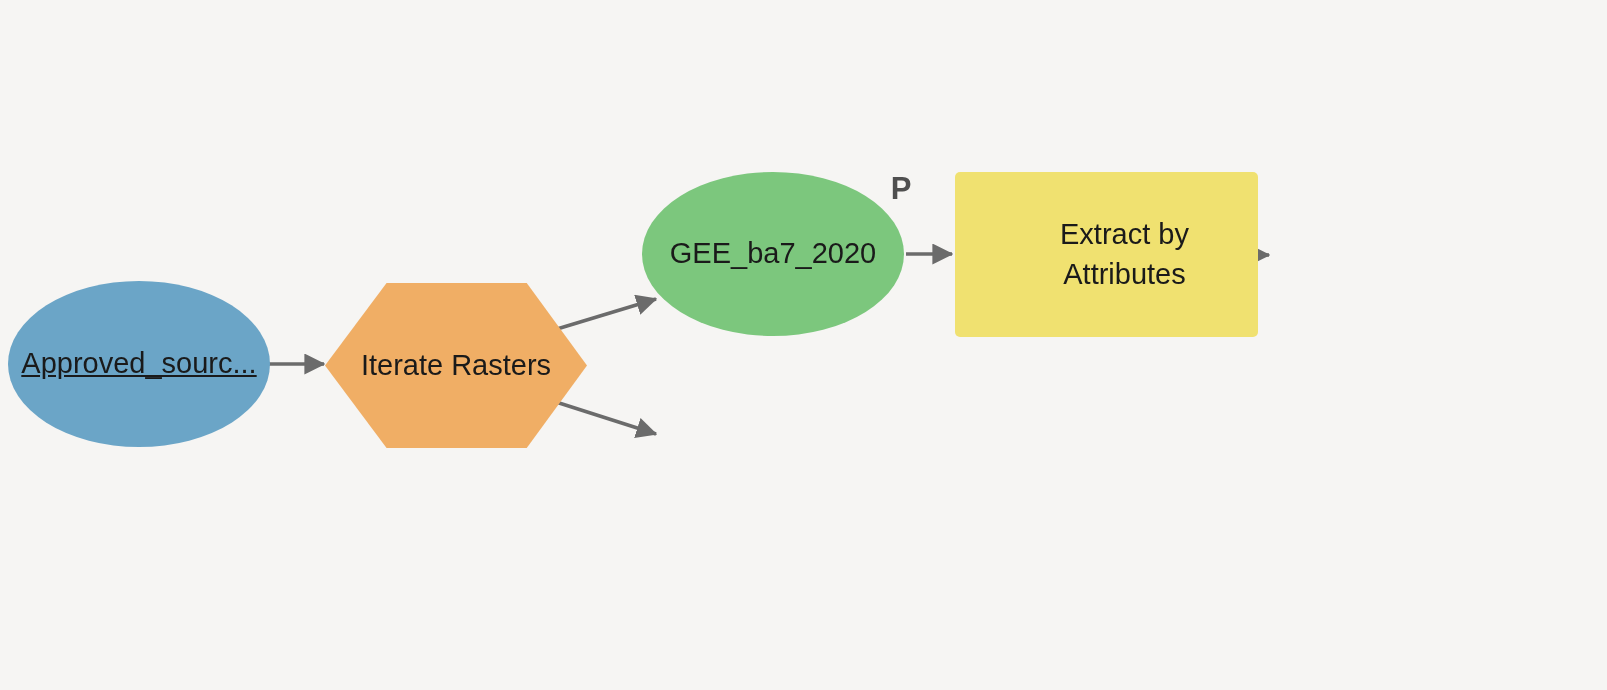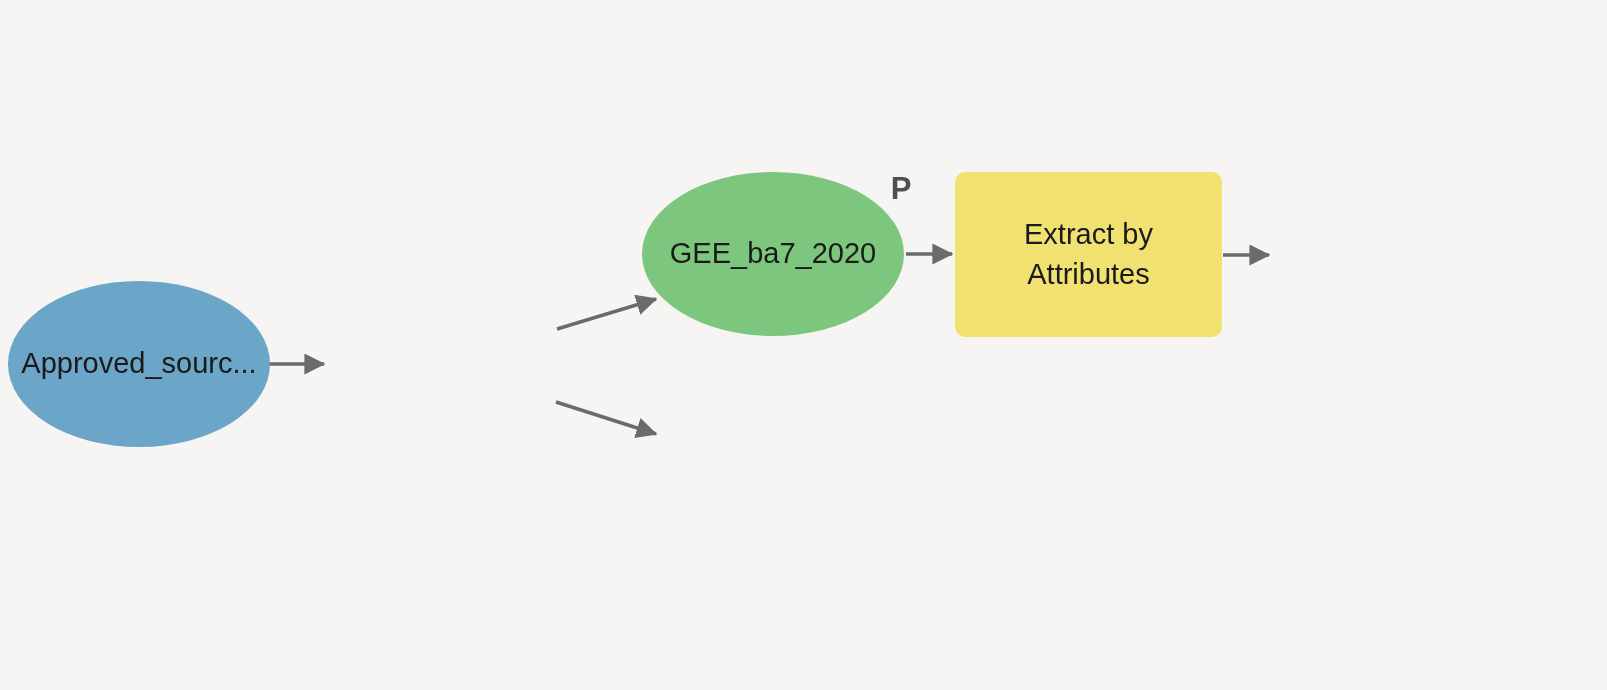--- a/index.html
+++ b/index.html
@@ -37,21 +37,21 @@
     color: var(--text, #1A1A1A);
     font-size: 29px;
     line-height: 1.35;
     cursor: default;
     user-select: none;
   }
   .ellipse { border-radius: 50%; }
   .hexagon {
     clip-path: polygon(0% 50%, 23.5% 0%, 77% 0%, 100% 50%, 77% 100%, 23.5% 100%);
   }
-  .tool-rect { border-radius: 10px; }
+  .tool-rect { border-radius: 5px; padding-left: 36px; }
   .node-label { display: block; }
   .wrap-label { max-width: 180px; }
   .badge {
     position: absolute;
     left: 884px;
     top: 172px;
     width: 34px;
     height: 34px;
     font-size: 31px;
     font-weight: 700;
@@ -73,24 +73,27 @@
         <path class="arrowhead" d="M0,0 L6,3 L0,6 Z"></path>
       </marker>
     </defs>
     <line x1="269" y1="364" x2="324" y2="364" marker-end="url(#arrow)"></line>
     <line x1="557" y1="329" x2="656" y2="299" marker-end="url(#arrow)"></line>
     <line x1="556" y1="402" x2="656" y2="434" marker-end="url(#arrow)"></line>
     <line x1="906" y1="254" x2="952" y2="254" marker-end="url(#arrow)"></line>
     <line x1="1223" y1="255" x2="1269" y2="255" marker-end="url(#arrow)"></line>
   </svg>
 
-  <div class="node ellipse" style="left: 8px; top: 281px; width: 262px; height: 166px; background-color: rgb(107, 165, 199);">
+  <div class="node ellipse" style="left: 8px; top: 281px; width: 262px; height: 166px; background-color: rgb(107, 165, 199); text-decoration: underline;">
     <span class="node-label">Approved_sourc...</span>
   </div>
 
+  <div class="node hexagon" style="left: 325px; top: 283px; width: 262px; height: 165px; background-color: rgb(240, 174, 101);">
+    <span class="node-label">Iterate Rasters</span>
+  </div>
 
   <div class="node ellipse" style="left: 642px; top: 172px; width: 262px; height: 164px; background-color: rgb(124, 199, 125);">
     <span class="node-label">GEE_ba7_2020</span>
   </div>
 
   <div class="badge">P</div>
 
   <div class="node tool-rect" style="left: 955px; top: 172px; width: 267px; height: 165px; background-color: rgb(240, 225, 112);">
     <span class="node-label wrap-label">Extract by Attributes</span>
   </div>

